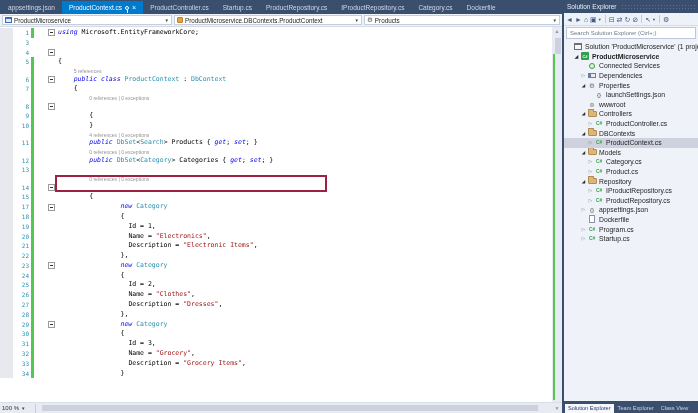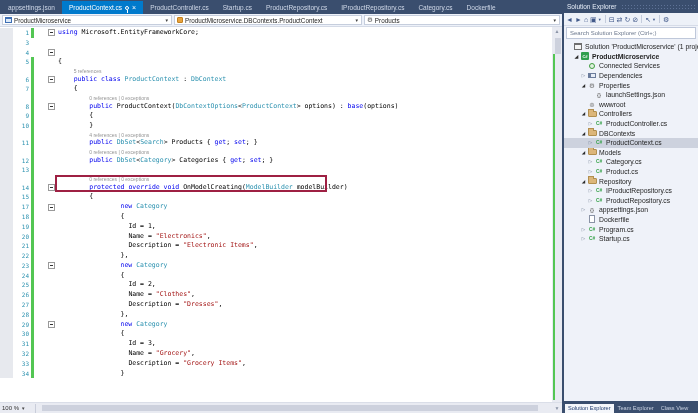--- a/index.html
+++ b/index.html
@@ -35,21 +35,21 @@
   .lrow { display: flex; height: 7.4px; line-height: 8px; }
   .gut-bp { width: 13px; background: #E7E9EE; flex: none; }
   .gut-num { width: 18px; flex: none; text-align: right; color: #2B91AF; font-size: 6px; padding-right: 2px; font-family: "DejaVu Sans Mono", monospace; }
   .gut-green { width: 3px; flex: none; }
   .green .gut-green { background: #53C653; }
   .gut-gap { width: 10px; flex: none; }
   .gut-fold { width: 14px; flex: none; display: flex; align-items: center; justify-content: center; }
   .fold-box { width: 7px; height: 7px; border: 1px solid #9A9A9A; background: #fff; position: relative; }
   .fold-box::after { content: ""; position: absolute; left: 1px; top: 2px; width: 3px; height: 1px; background: #333; }
   .code-text { white-space: pre; color: #000; }
-  .tok-k { color: #0000EE; }
+  .tok-k { color: #0000EE; font-style: italic; }
   .tok-t { color: #2B91AF; }
   .tok-s { color: #A31515; }
   .tok-p { color: #000; }
   .lens-text { color: #949494; font-size: 5px; font-family: "Liberation Sans", sans-serif; white-space: pre; }
   .boxgroup { position: relative; }
   .boxoverlay { position: absolute; left: 55px; top: 0; height: 100%; width: 272px; border: 2px solid #9E2043; pointer-events: none; }
 
   .vscroll { width: 10px; background: #E9EBF2; display: flex; flex-direction: column; flex: none; }
   .vs-arrow { height: 9px; color: #8A93A6; font-size: 5px; text-align: center; line-height: 9px; }
   .vs-track { flex: 1; position: relative; }
@@ -219,21 +219,20 @@
             <div class="lens-text" style="padding-left: 31.28px;">0 references | 0 exceptions</div>
           </div>
           <div class="crow green">
             <div class="gut-bp"></div>
             <div class="gut-num">8</div>
             <div class="gut-green"></div>
             <div class="gut-gap"></div>
             <div class="gut-fold">
               <div class="fold-box"></div>
             </div>
-            <div class="code-text" style="padding-left: 31.28px;"><span class="tok-k">public </span><span class="tok-p">ProductContext(</span><span class="tok-t">DbContextOptions</span><span class="tok-p">&lt;</span><span class="tok-t">ProductContext</span><span class="tok-p">&gt; options) : </span><span class="tok-k">base</span><span class="tok-p">(options)</span></div>
           </div>
           <div class="crow green">
             <div class="gut-bp"></div>
             <div class="gut-num">9</div>
             <div class="gut-green"></div>
             <div class="gut-gap"></div>
             <div class="gut-fold"></div>
             <div class="code-text" style="padding-left: 31.28px;"><span class="tok-p">{</span></div>
           </div>
           <div class="crow green">
@@ -295,21 +294,20 @@
               <div class="lens-text" style="padding-left: 31.28px;">0 references | 0 exceptions</div>
             </div>
             <div class="crow green">
               <div class="gut-bp"></div>
               <div class="gut-num">14</div>
               <div class="gut-green"></div>
               <div class="gut-gap"></div>
               <div class="gut-fold">
                 <div class="fold-box"></div>
               </div>
-              <div class="code-text" style="padding-left: 31.28px;"><span class="tok-k">protected override void </span><span class="tok-p">OnModelCreating(</span><span class="tok-t">ModelBuilder</span><span class="tok-p"> modelBuilder)</span></div>
             </div>
           </div>
           <div class="crow green">
             <div class="gut-bp"></div>
             <div class="gut-num">15</div>
             <div class="gut-green"></div>
             <div class="gut-gap"></div>
             <div class="gut-fold"></div>
             <div class="code-text" style="padding-left: 31.28px;"><span class="tok-p">{</span></div>
           </div>

